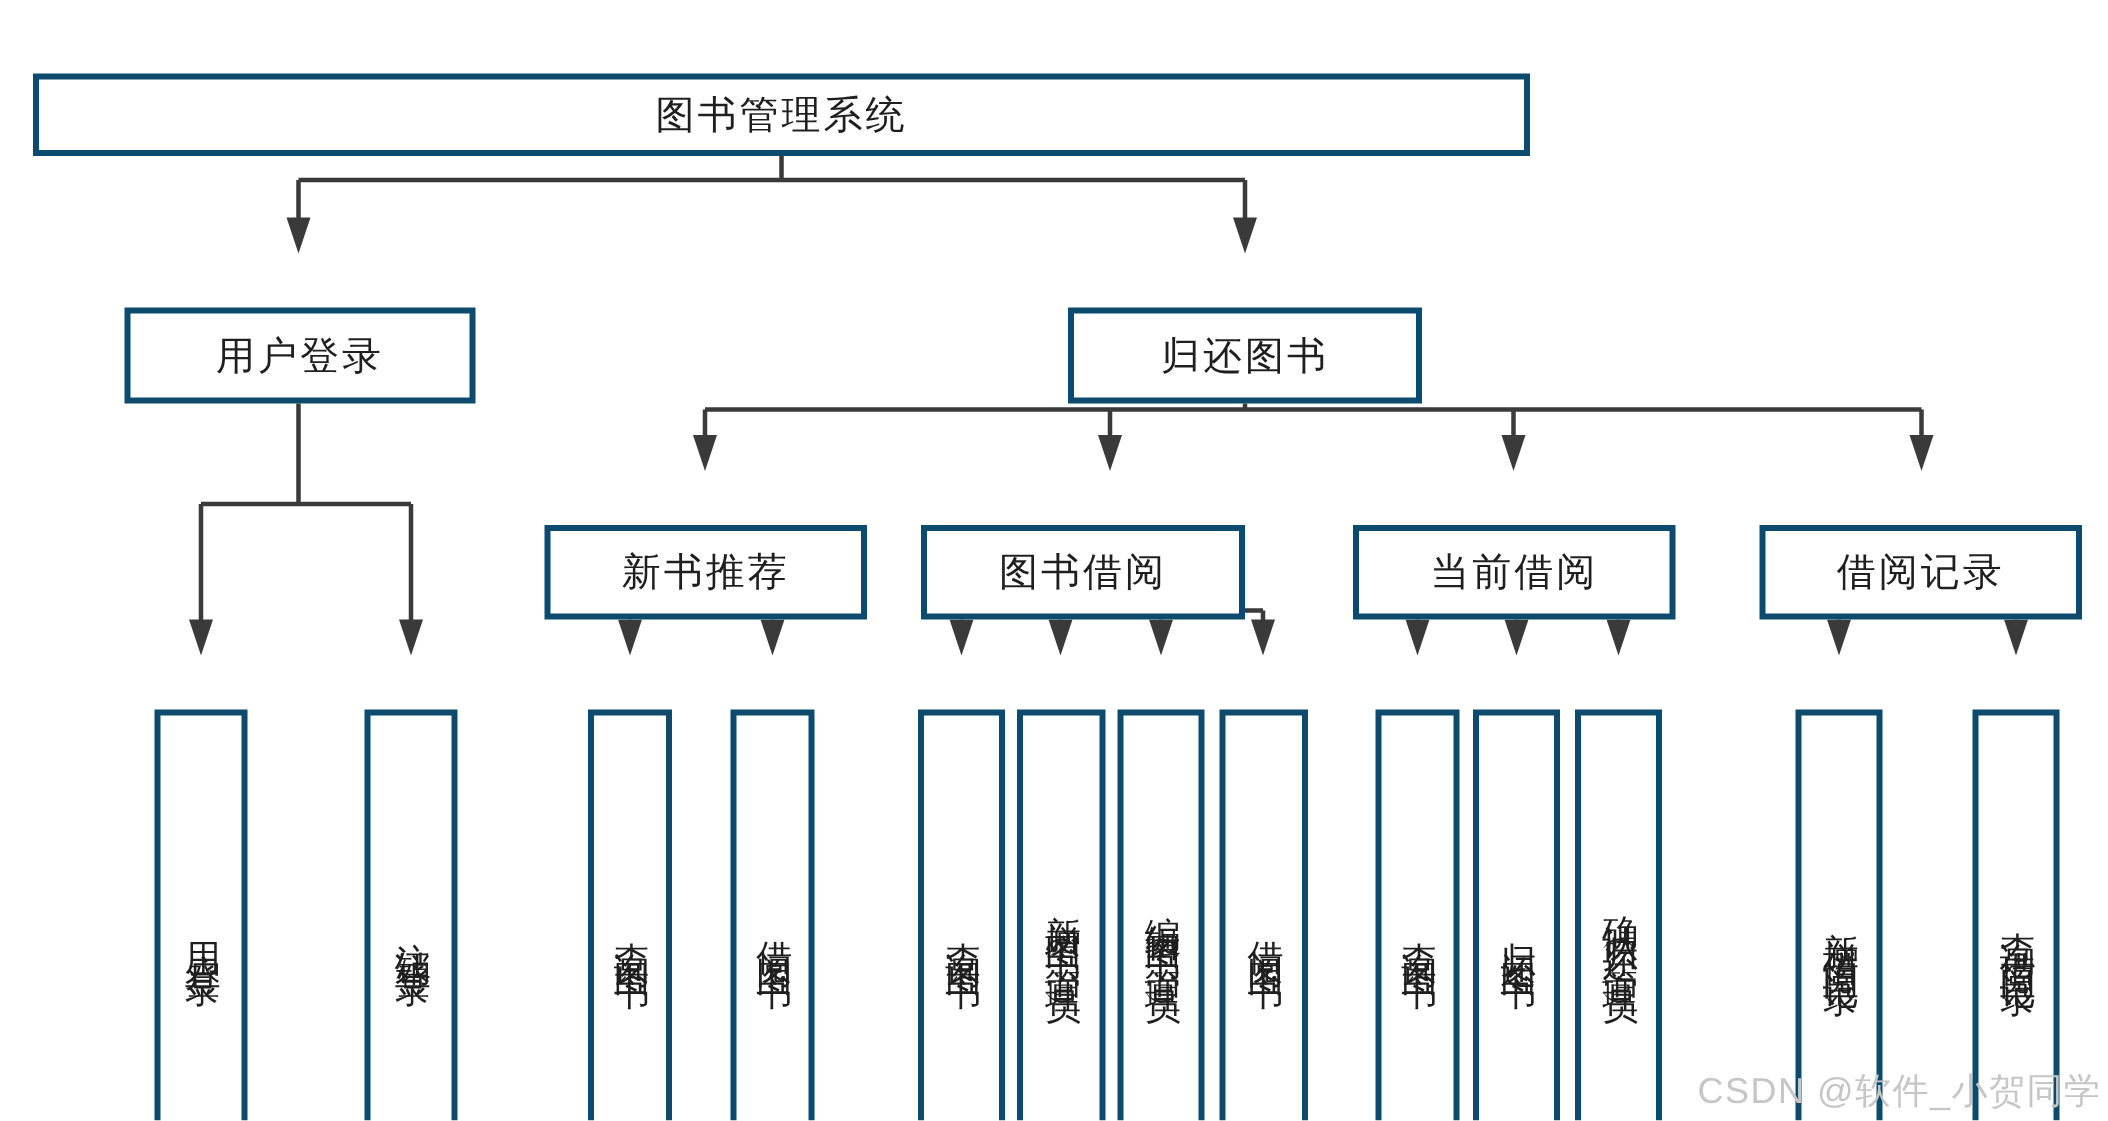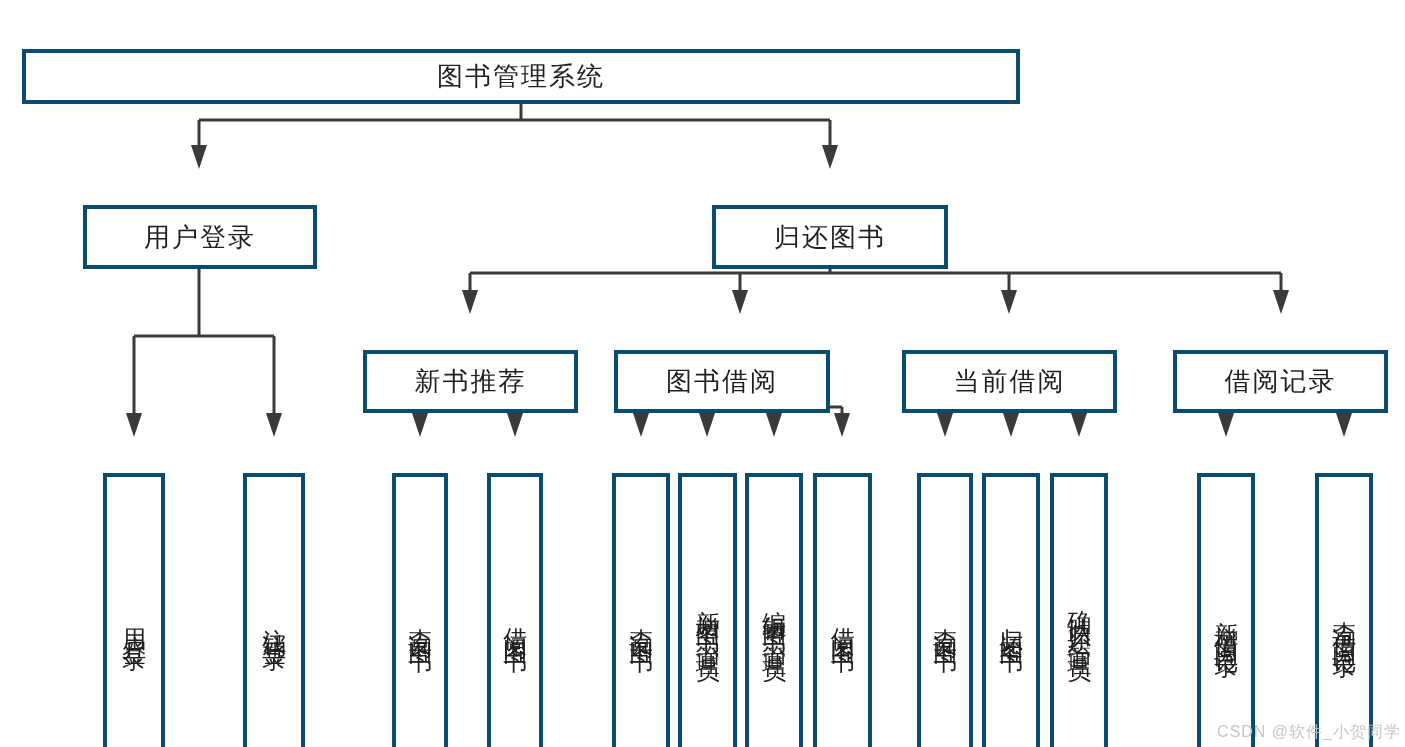--- a/index.html
+++ b/index.html
@@ -57,21 +57,21 @@
   .g3c4 { left: 813px;  width: 59px; }
   .g4c1 { left: 917px;  width: 56px; }
   .g4c2 { left: 982px;  width: 58px; }
   .g4c3 { left: 1050px; width: 58px; }
   .g5c1 { left: 1197px; width: 58px; }
   .g5c2 { left: 1315px; width: 58px; }
   .watermark {
     position: absolute;
     right: 4px;
     bottom: 4px;
-    font-size: 16px;
+    font-size: 24px;
     color: #c6c6c6;
     letter-spacing: 1px;
     z-index: 5;
   }
 </style>
 </head>
 <body>
 
 <div class="canvas">
 

